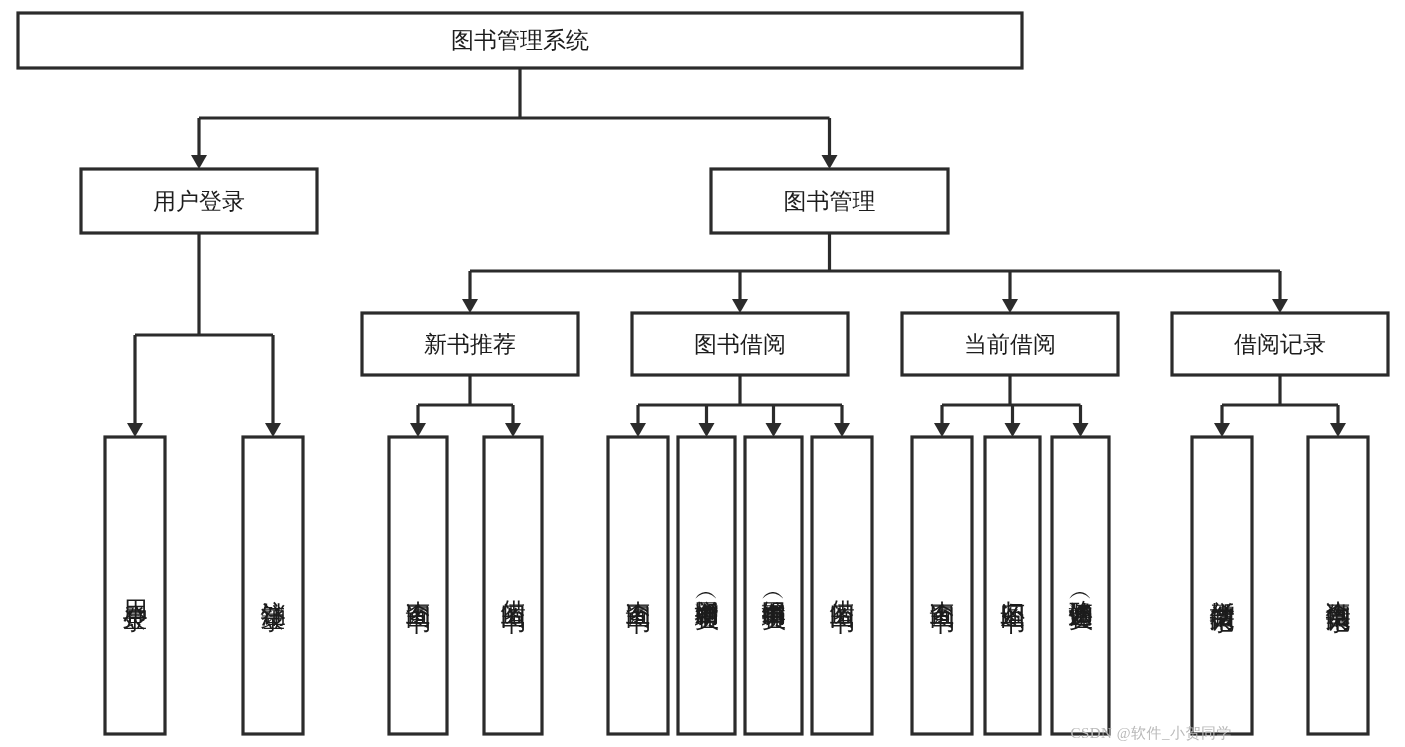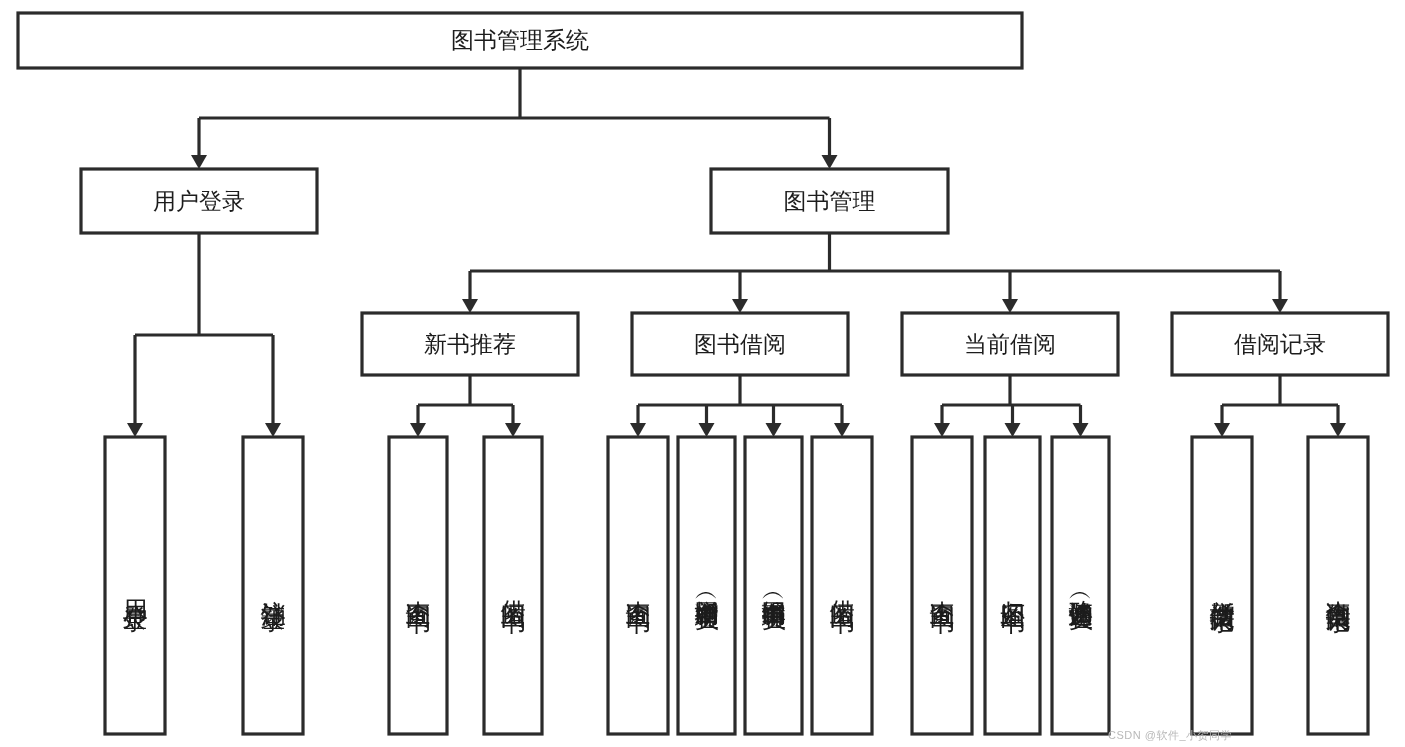--- a/index.html
+++ b/index.html
@@ -26,22 +26,22 @@
     line-height:1.02;
     color:#1c1c1c;
     letter-spacing:3px;
     white-space:nowrap;
     pointer-events:none;
     text-align:center;
   }
   #watermark{
     position:absolute;
     right:6px;bottom:4px;
-    font-family:Liberation Sans, sans-serif;
-    font-size:11px;
+    font-family:Liberation Serif, serif;
+    font-size:15px;
     color:#b9b9b9;
     letter-spacing:0.5px;
     white-space:nowrap;
   }
 </style>
 </head>
 <body>
 
 <div id="diagram-root">
 

